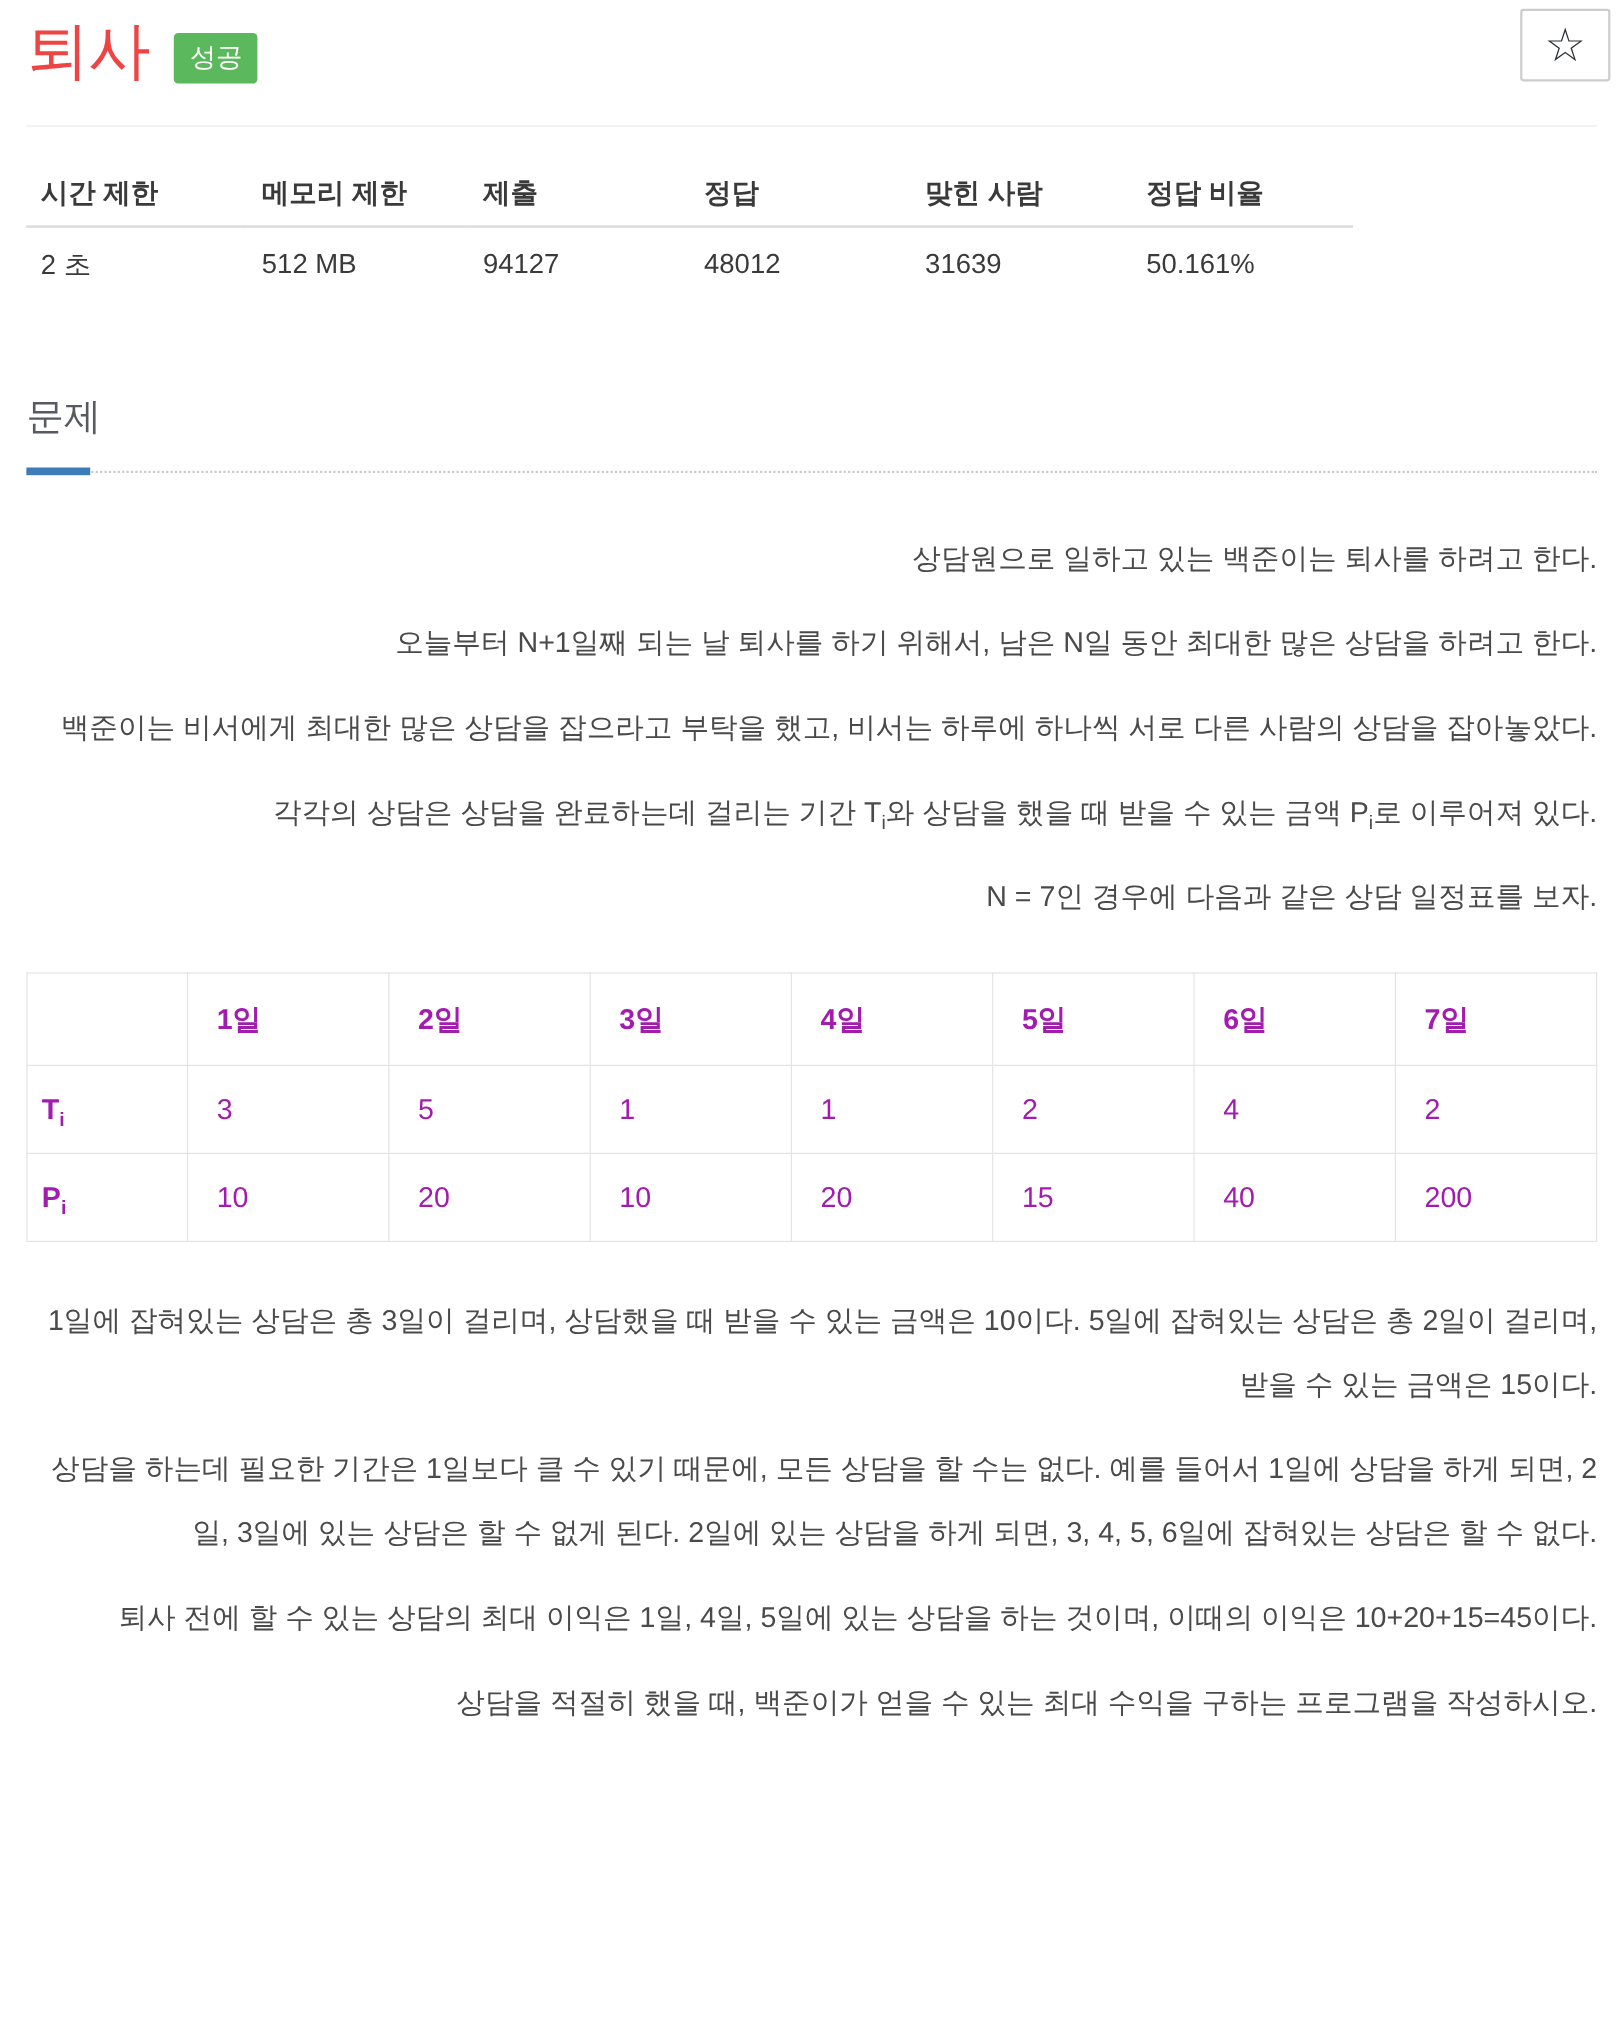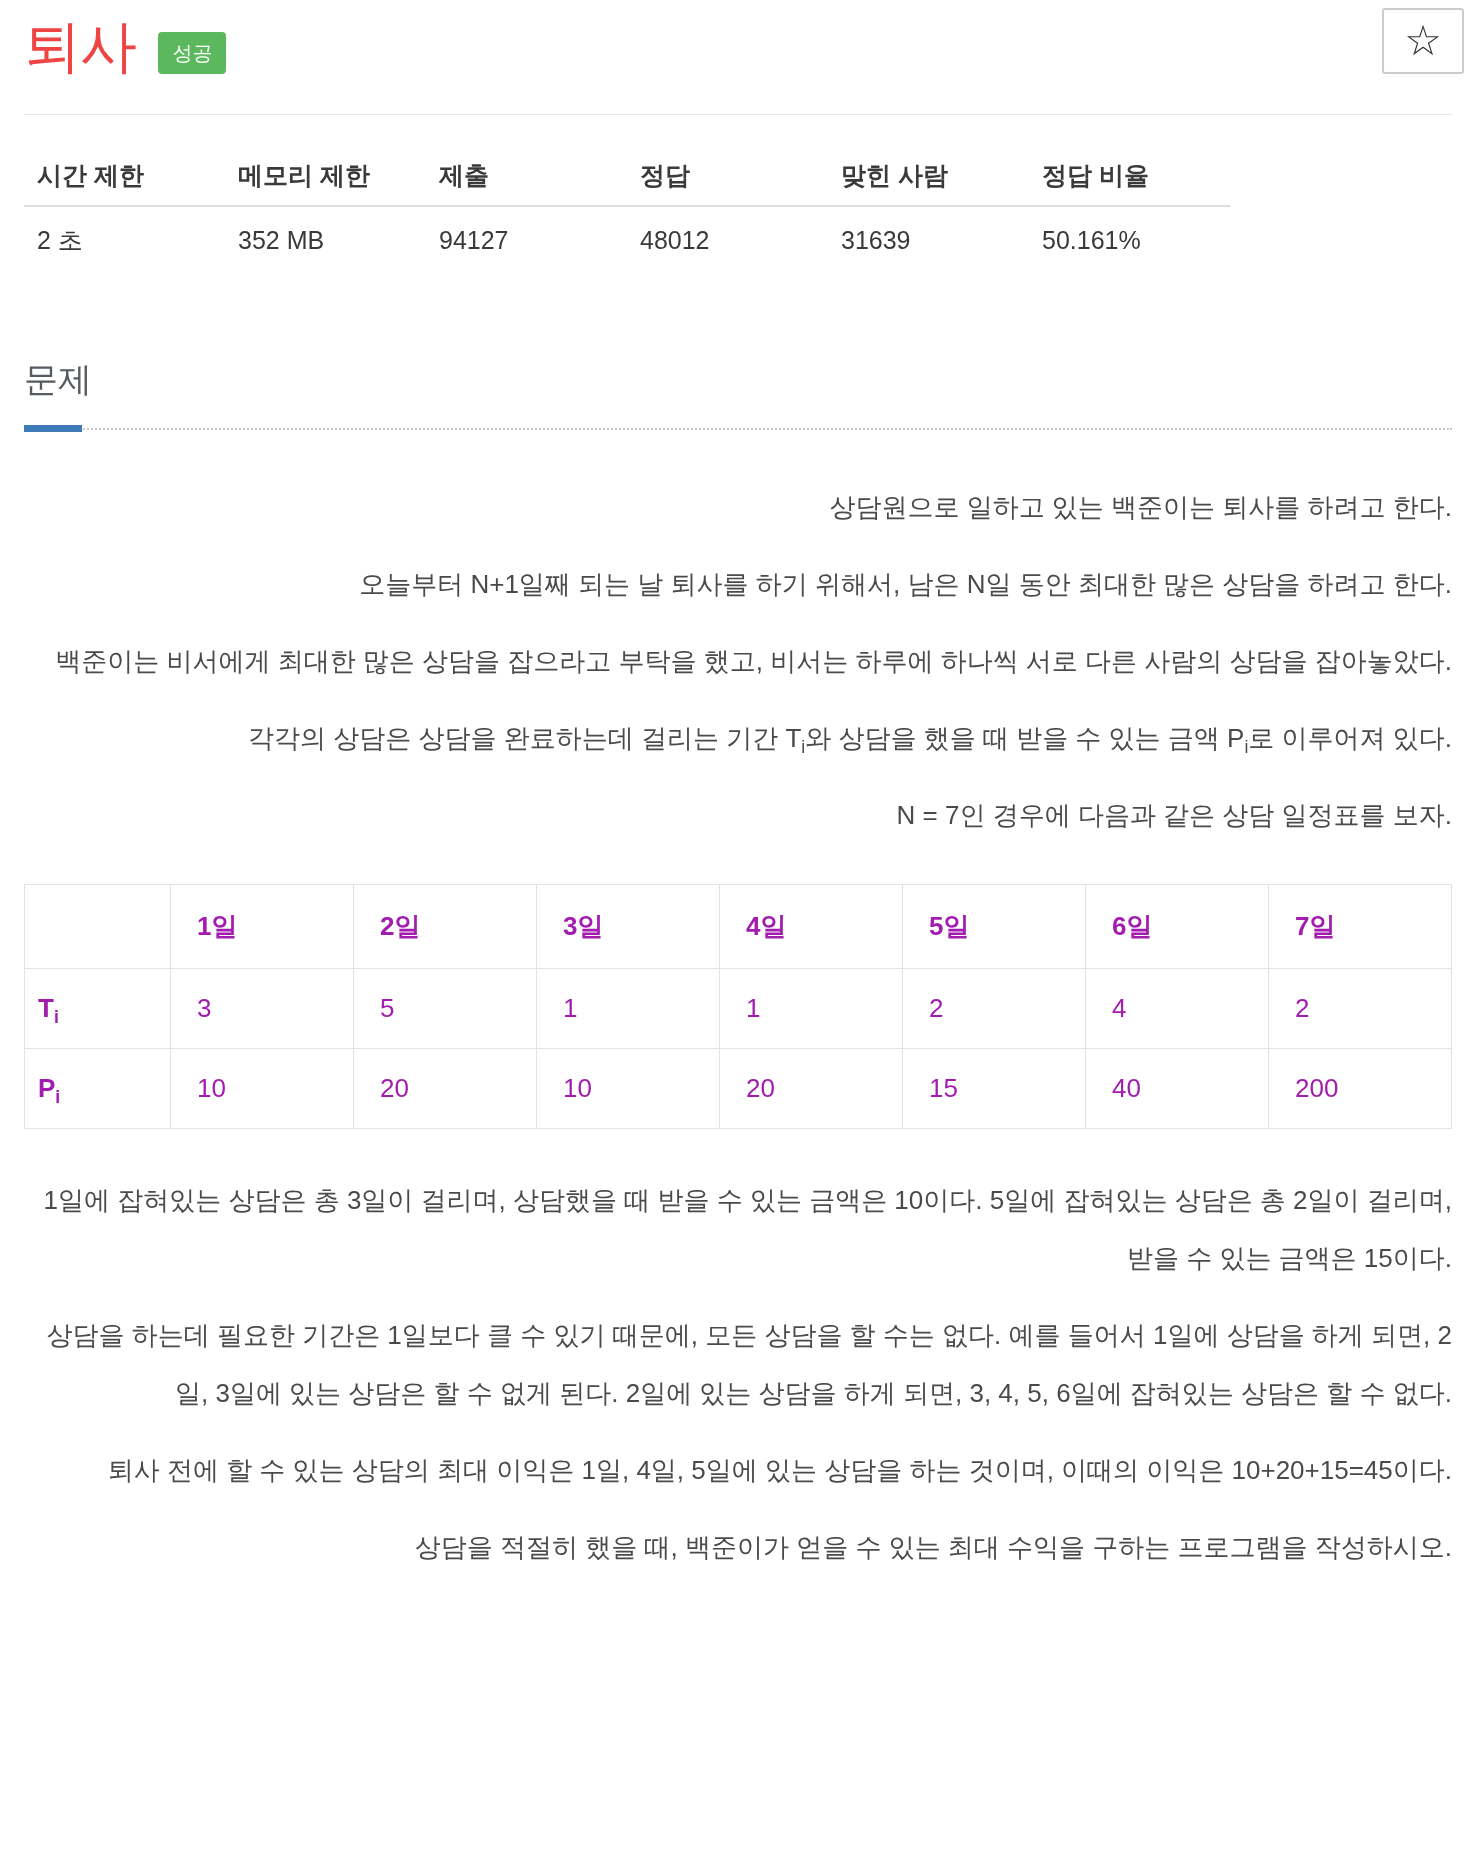--- a/index.html
+++ b/index.html
@@ -28,21 +28,21 @@
     letter-spacing: -1px;
   }
   .status-badge {
     display: inline-block;
     vertical-align: middle;
     margin-left: 18px;
     position: relative;
     top: 6px;
     background: #5cb85c;
     color: #ffffff;
-    font-size: 20px;
+    font-size: 24px;
     line-height: 1;
     padding: 11px 14px;
     border-radius: 4px;
     font-weight: 500;
   }
   .favorite-button {
     position: absolute;
     top: -6px;
     right: -12px;
     width: 82px;
@@ -170,21 +170,21 @@
         <th>메모리 제한</th>
         <th>제출</th>
         <th>정답</th>
         <th>맞힌 사람</th>
         <th>정답 비율</th>
       </tr>
     </thead>
     <tbody>
       <tr>
         <td>2 초</td>
-        <td>352 MB</td>
+        <td>512 MB</td>
         <td>94127</td>
         <td>48012</td>
         <td>31639</td>
         <td>50.161%</td>
       </tr>
     </tbody>
   </table>
 
   <h2 class="section-heading">문제</h2>
   <div class="section-divider">

